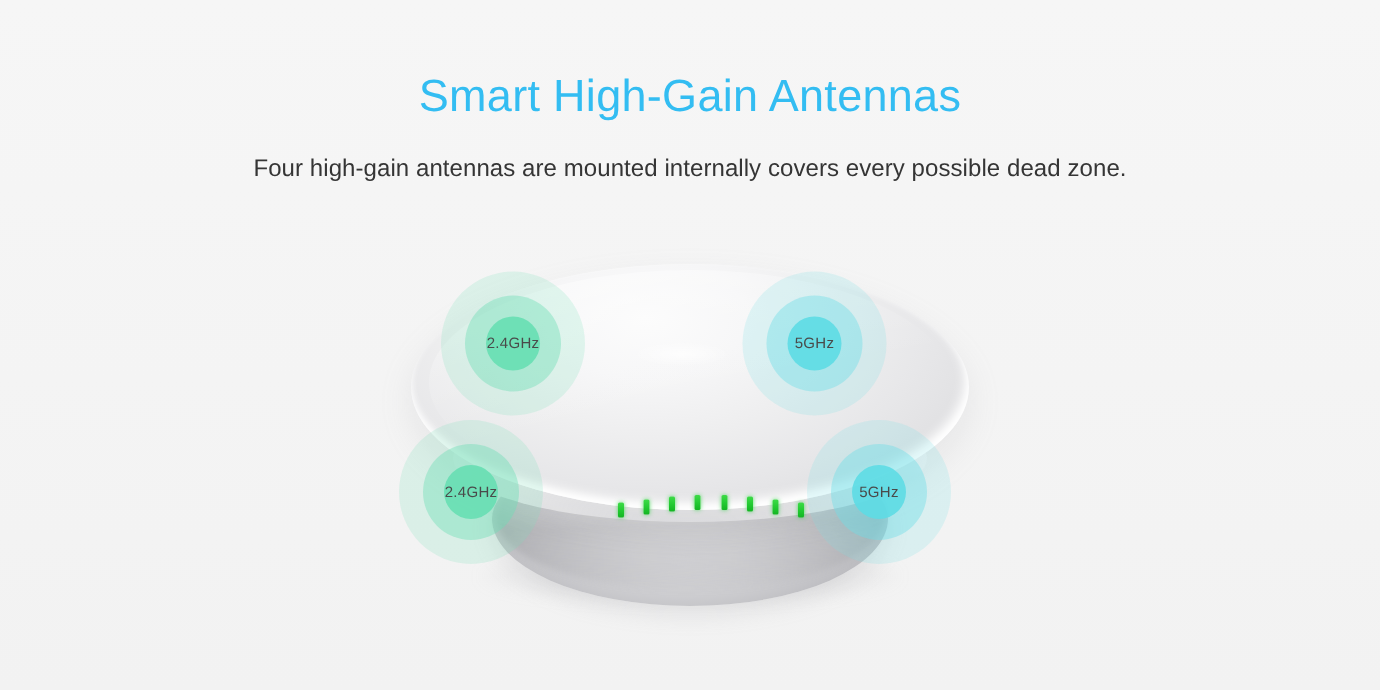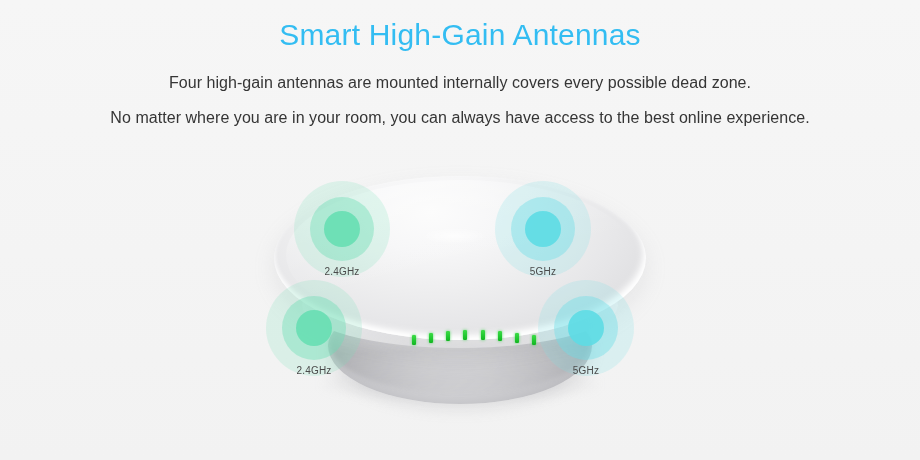--- a/index.html
+++ b/index.html
@@ -28,21 +28,21 @@
   .header {
     position: absolute;
     top: 0;
     left: 0;
     width: 920px;
     text-align: center;
   }
 
   .page-title {
     margin: 0;
-    padding-top: 16px;
+    padding-top: 46px;
     font-size: 30px;
     font-weight: 400;
     letter-spacing: 0.2px;
     color: #33bdf2;
     line-height: 38px;
     text-align: center;
   }
 
   .subtitle-line {
     margin: 0;
@@ -207,21 +207,21 @@
     box-shadow: 0 0 3px rgba(40,210,60,0.75);
   }
 
   
   .signal {
     position: absolute;
     width: 96px;
     height: 96px;
     border-radius: 50%;
     display: flex;
-    align-items: flex-end;
+    align-items: center;
     justify-content: center;
   }
   .signal .halo-outer,
   .signal .halo-mid,
   .signal .core {
     position: absolute;
     border-radius: 50%;
     left: 50%;
     top: 50%;
     transform: translate(-50%, -50%);
@@ -255,21 +255,20 @@
   .pos-br { left: 538px; top: 110px; }
 </style>
 </head>
 <body>
 
 <div class="page">
 
   <div class="header">
     <h1 class="page-title">Smart High-Gain Antennas</h1>
     <p class="subtitle-line subtitle-1">Four high-gain antennas are mounted internally covers every possible dead zone.</p>
-    <p class="subtitle-line subtitle-2">No matter where you are in your room, you can always have access to the best online experience.</p>
   </div>
 
   <div class="device-stage">
 
     <div class="device">
       <div class="floor-shadow"></div>
       <div class="base"></div>
       <div class="base-shade"></div>
       <div class="rim"></div>
       <div class="top-disc"></div>

